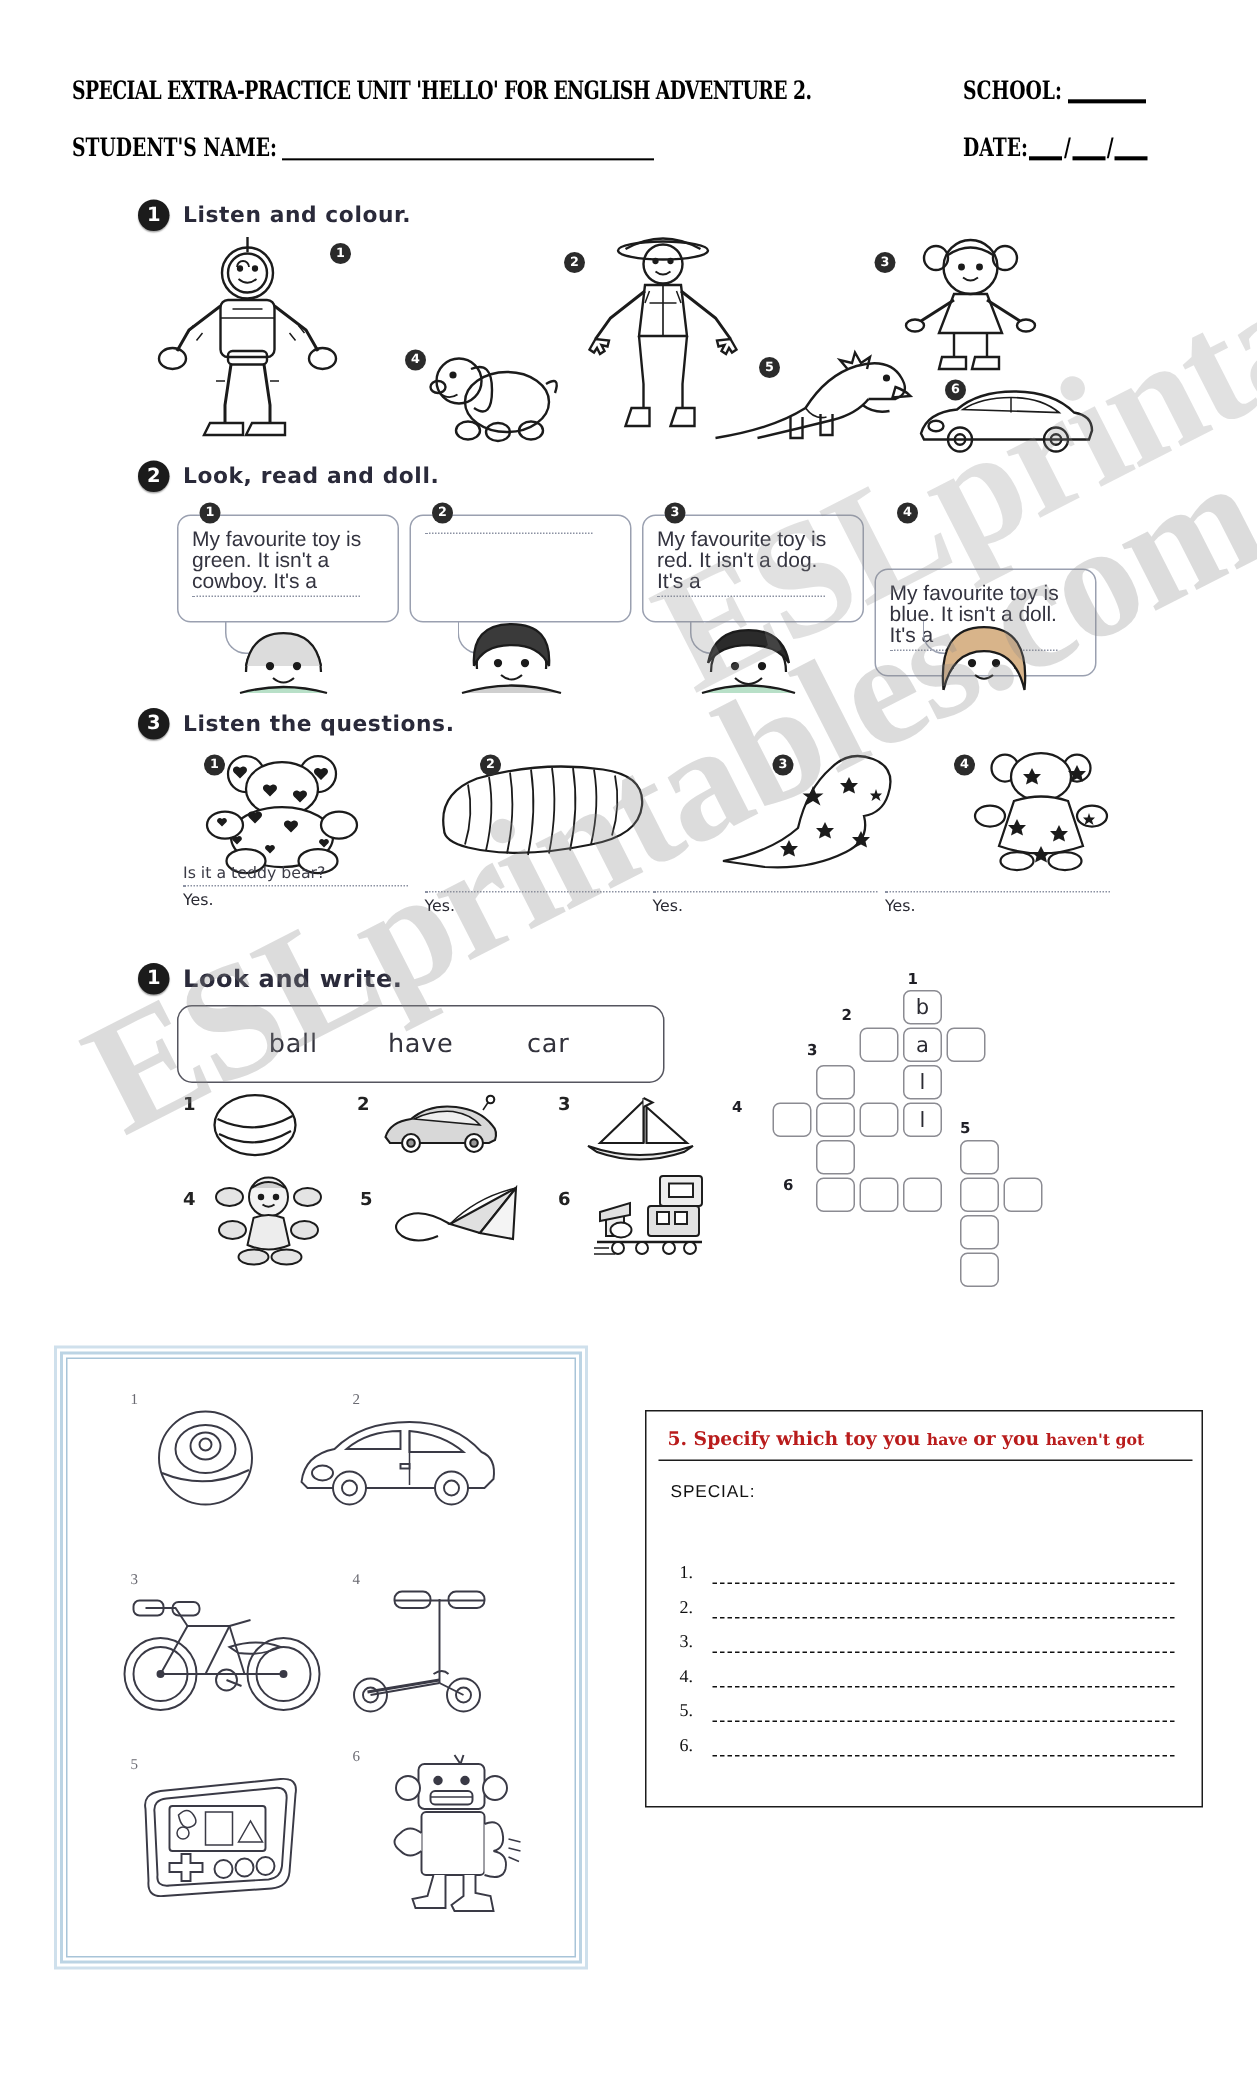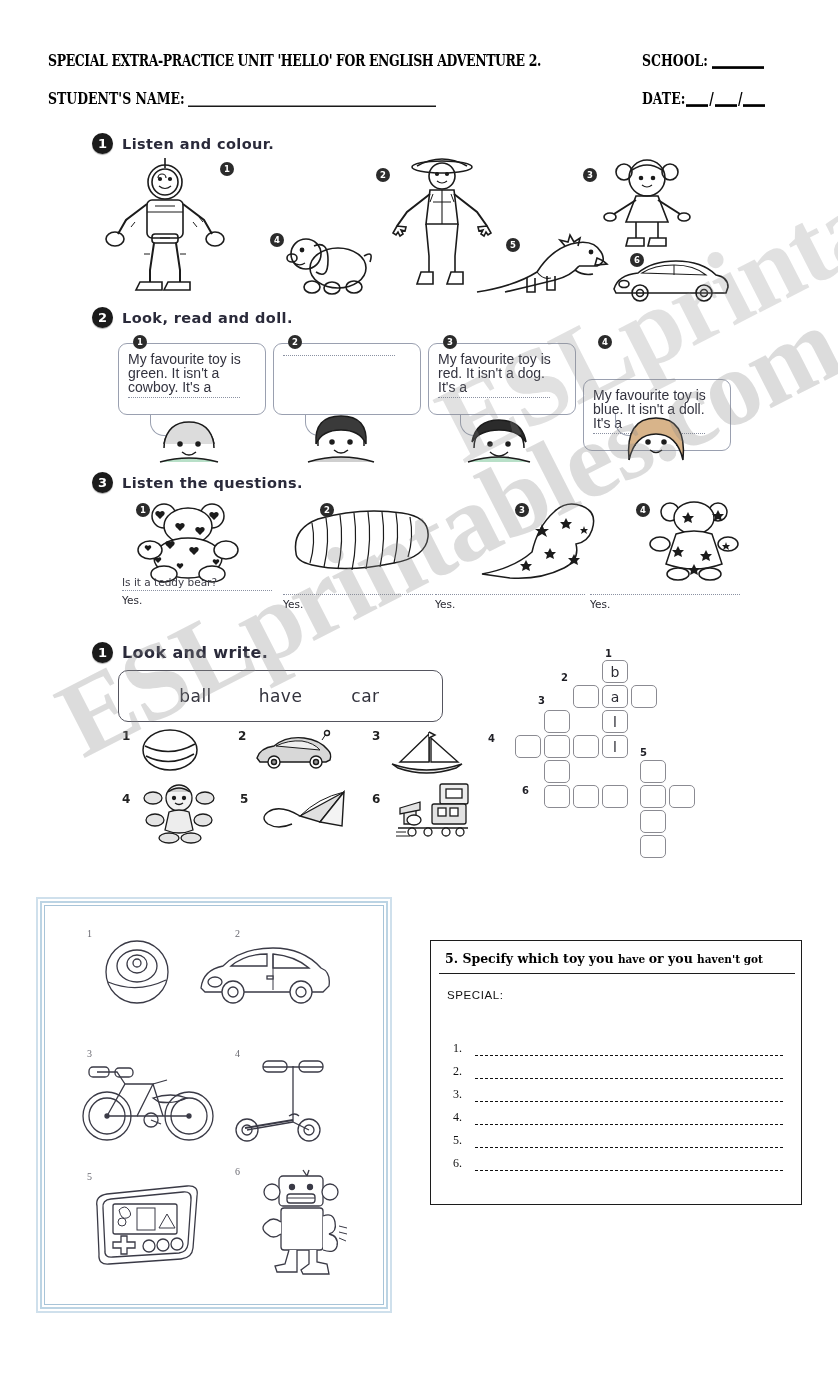--- a/index.html
+++ b/index.html
@@ -200,21 +200,21 @@
 
   
   .ex5 {
     position: absolute; left: 430px; top: 940px;
     width: 372px; height: 265px;
     border: 1.5px solid #1c1c1c; background: #fff;
   }
   .ex5-title {
     position: absolute; left: 14px; top: 10px;
     font-family: "DejaVu Serif", serif;
-    font-weight: bold; font-size: 12.5px; color: #000000;
+    font-weight: bold; font-size: 12.5px; color: #b91c1c;
     white-space: nowrap;
   }
   .ex5-title .light { font-size: 10.5px; }
   .ex5-rule {
     position: absolute; left: 8px; top: 32px;
     width: 356px; border-bottom: 1.4px solid #1c1c1c;
   }
   .ex5-example {
     position: absolute; left: 16px; top: 48px;
     font-family: "Liberation Sans", sans-serif;

